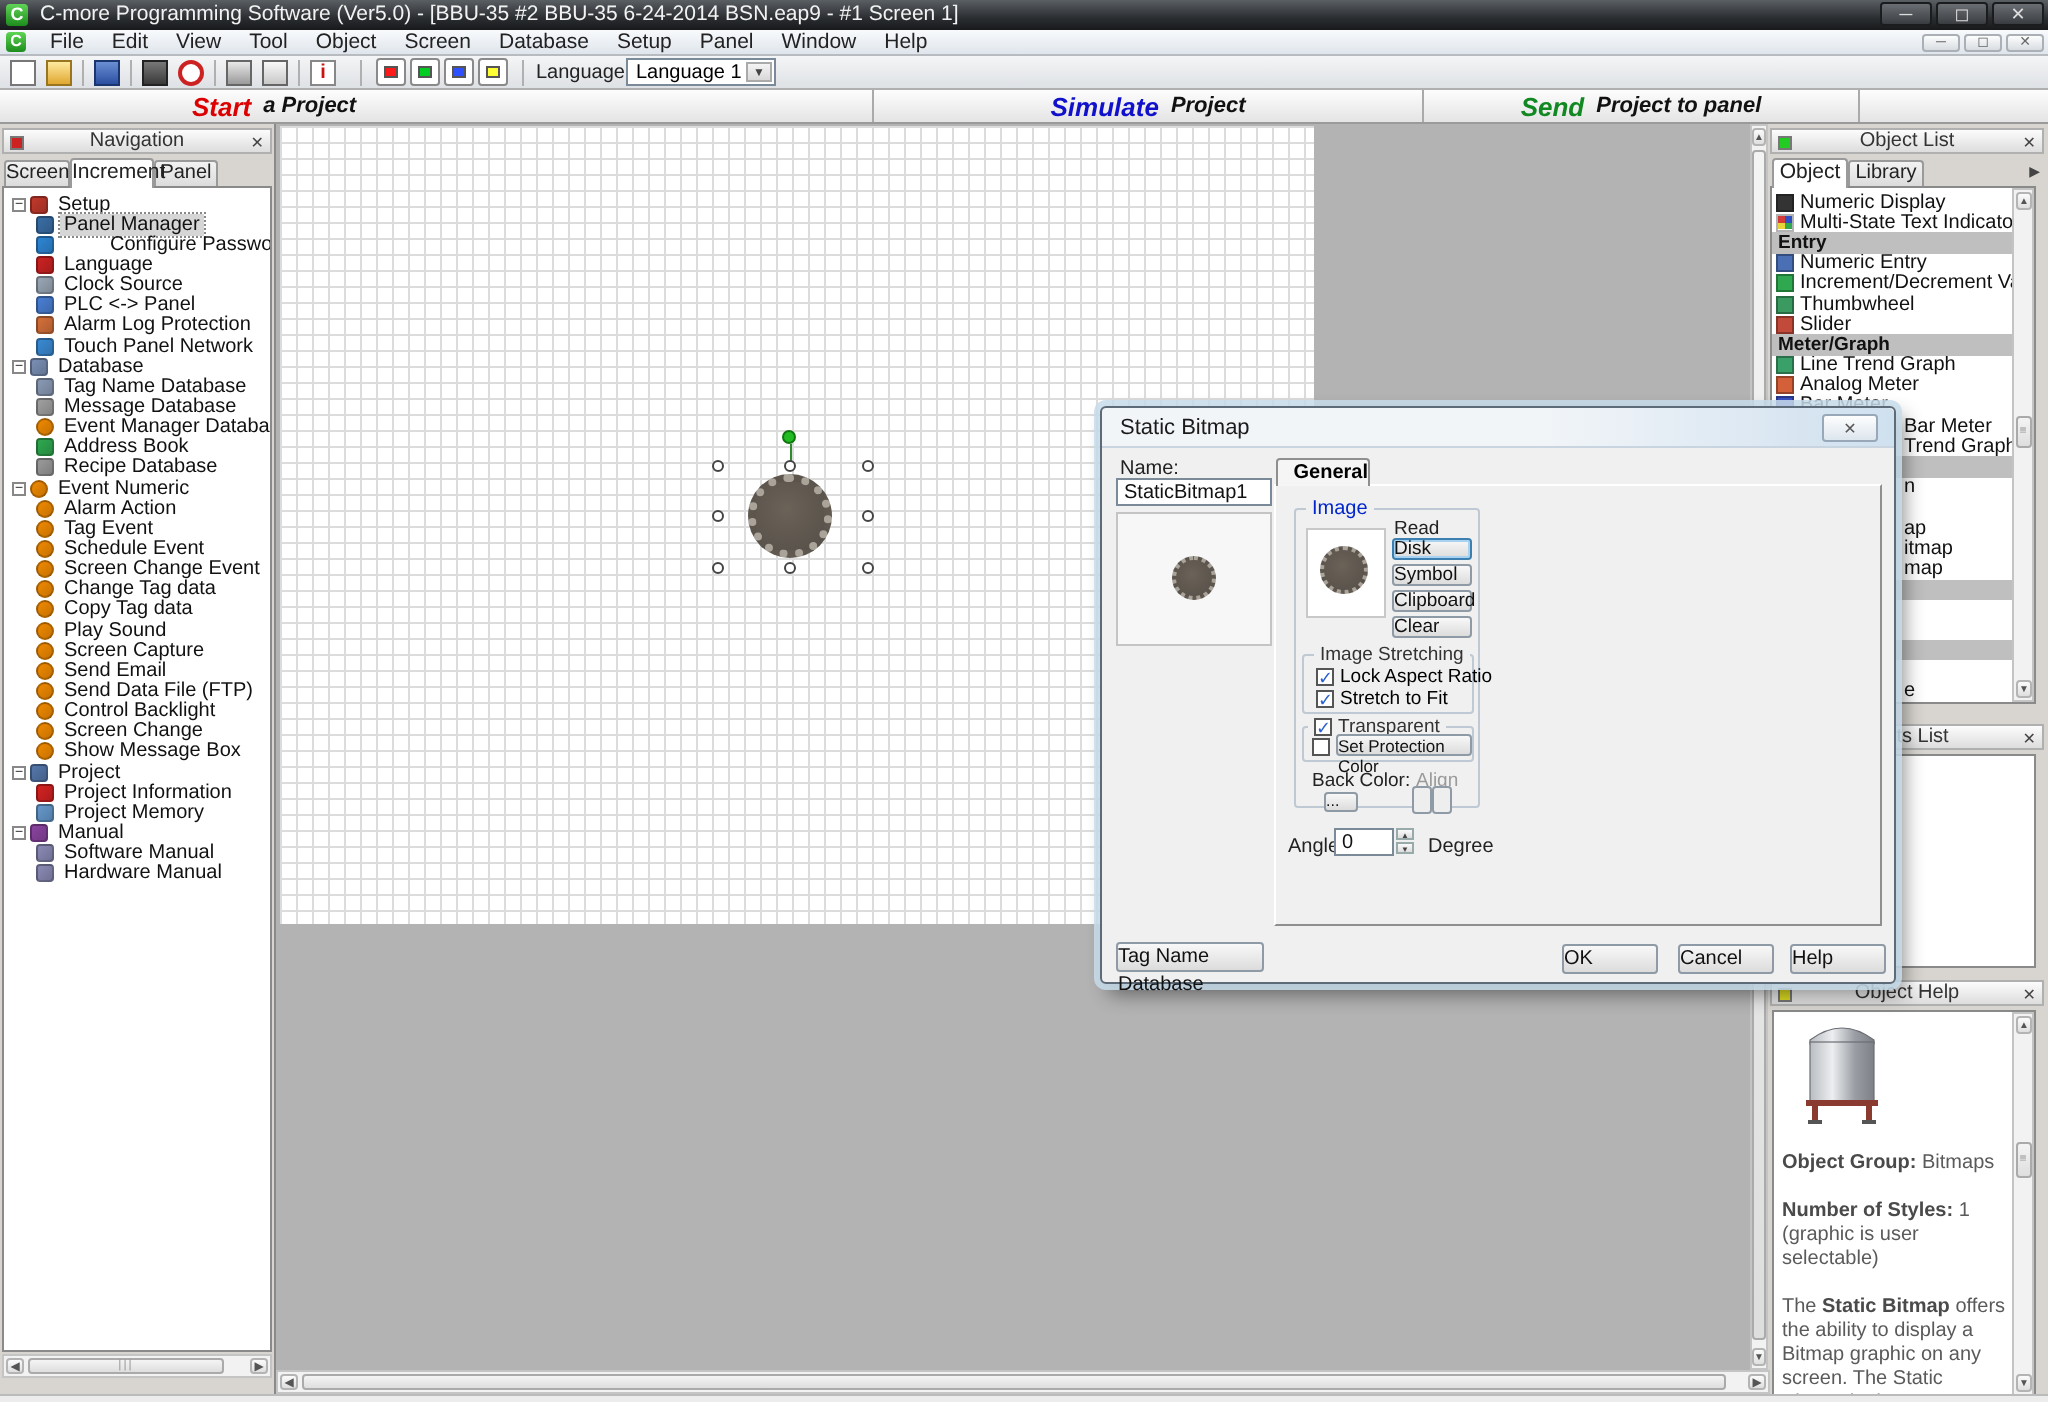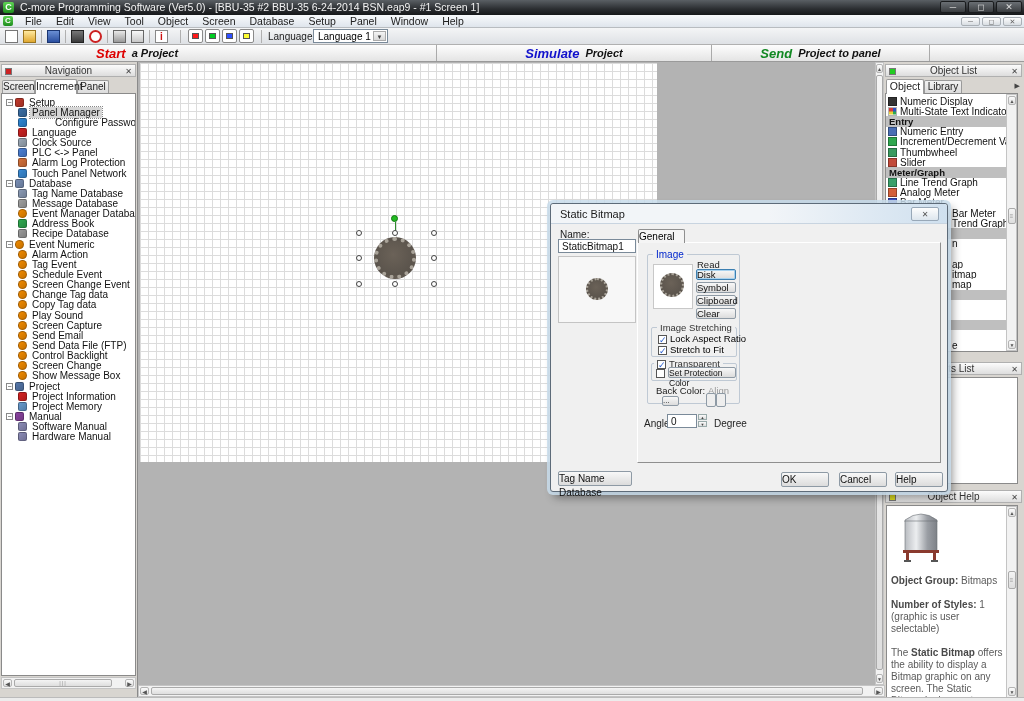--- a/index.html
+++ b/index.html
@@ -111,21 +111,21 @@
   .dbtn { position:absolute; background:linear-gradient(#f8f8f8,#dcdcdc); border:1px solid #8e9aa5; border-radius:2px;
     font-size:10px; color:#111; }
   .dbtn.default { border:1px solid #3c7fb1; box-shadow:inset 0 0 0 1px #a8d2ef; }
   .grp { position:absolute; border:1px solid #bfc9d4; border-radius:2px; }
   .grp-lbl { position:absolute; top:-6px; left:5px; background:#f0f0f0; padding:0 3px; font-size:10px; color:#333; }
   .chk { display:inline-block; width:9px; height:9px; background:#fff; border:1px solid #555; font-size:9px; line-height:8px;
     color:#2a5fd0; text-align:center; vertical-align:-1px; margin-right:3px; }
   #dlg-tabpage { position:absolute; left:86px; top:38px; width:304px; height:221px; background:#f0f0f0;
     border:1px solid; border-color:#fff #8f8f8f #8f8f8f #fff; }
   .dtab { position:absolute; left:87px; top:25px; width:47px; height:14px; background:#f5f5f5; border:1px solid #8f8f8f;
-    border-bottom:none; border-radius:2px 2px 0 0; font-size:10px; text-align:left; line-height:14px; z-index:2; }
+    border-bottom:none; border-radius:2px 2px 0 0; font-size:10px; text-align:right; line-height:14px; z-index:2;font-weight:bold; }
   .spin { position:absolute; width:9px; height:13px; }
   .spin span { position:absolute; left:0; width:9px; height:6px; background:linear-gradient(#fafafa,#ddd); border:1px solid #9aa;
     font-size:4px; text-align:center; line-height:5px; color:#444; }
 </style>
 </head>
 <body>
 
 <div id="app">
 
   <div id="titlebar">

